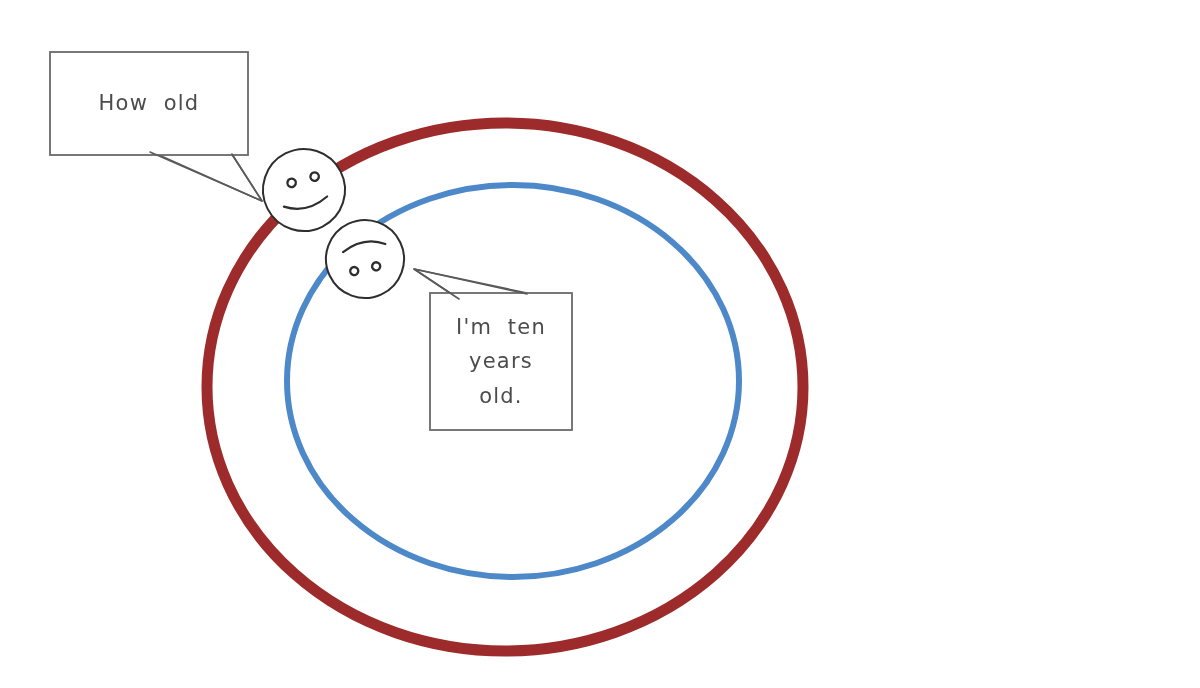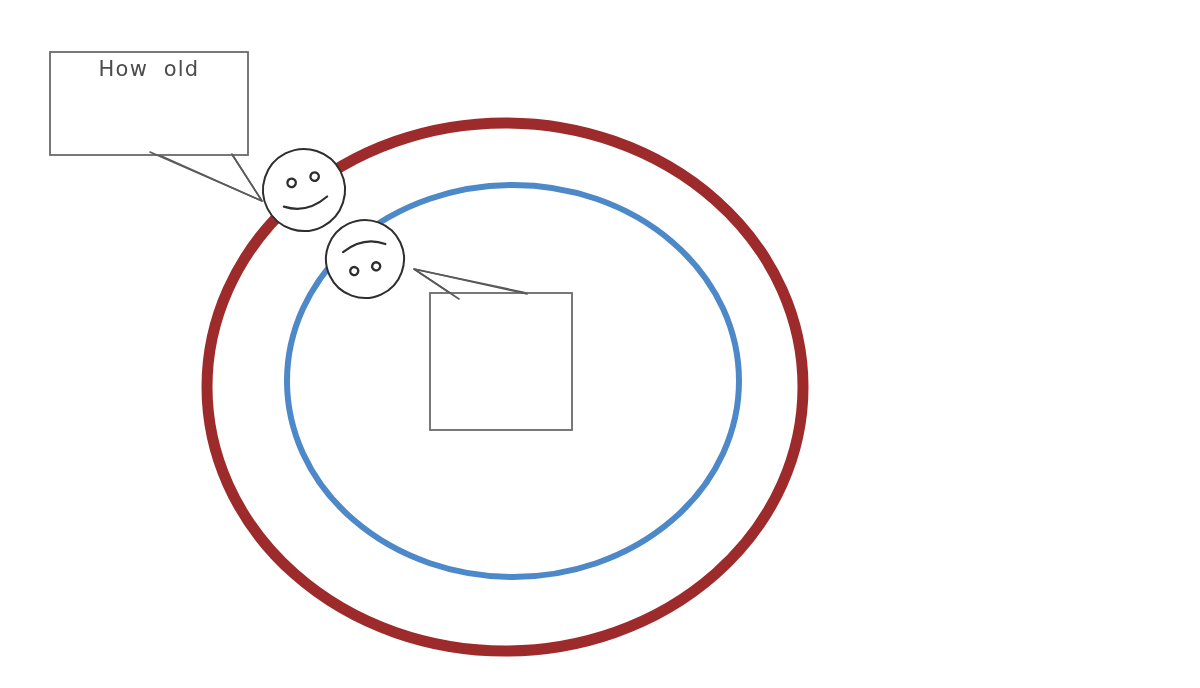--- a/index.html
+++ b/index.html
@@ -21,21 +21,22 @@
   #scene {
     position: absolute;
     left: 0;
     top: 0;
     width: 1200px;
     height: 688px;
   }
   .bubble-text {
     position: absolute;
     display: flex;
-    flex-direction: row;
+    flex-direction: column;
+    align-items: center;
     justify-content: center;
     color: #4c4c4c;
     letter-spacing: 1.2px;
     pointer-events: none;
   }
   .bubble-line {
     white-space: pre;
     line-height: 1.62;
   }
   #bubble-one-text {
@@ -92,14 +93,19 @@
       <circle cx="-13" cy="-3" r="4" fill="#ffffff" stroke="#2e2e2e" stroke-width="2.4"></circle>
       <circle cx="6" cy="-15" r="4" fill="#ffffff" stroke="#2e2e2e" stroke-width="2.4"></circle>
       <path d="M -14 21 Q 9 21 23 -1" fill="none" stroke="#2e2e2e" stroke-width="2.2" stroke-linecap="round"></path>
     </g>
   </svg>
 
   <div class="bubble-text" id="bubble-one-text" style="color: rgb(76, 76, 76);">
     <span class="bubble-line">How  old</span>
   </div>
 
+  <div class="bubble-text" id="bubble-two-text" style="color: rgb(76, 76, 76);">
+    <span class="bubble-line">I'm  ten</span>
+    <span class="bubble-line">years</span>
+    <span class="bubble-line">old.</span>
+  </div>
 
 </div>
 
 </body></html>

